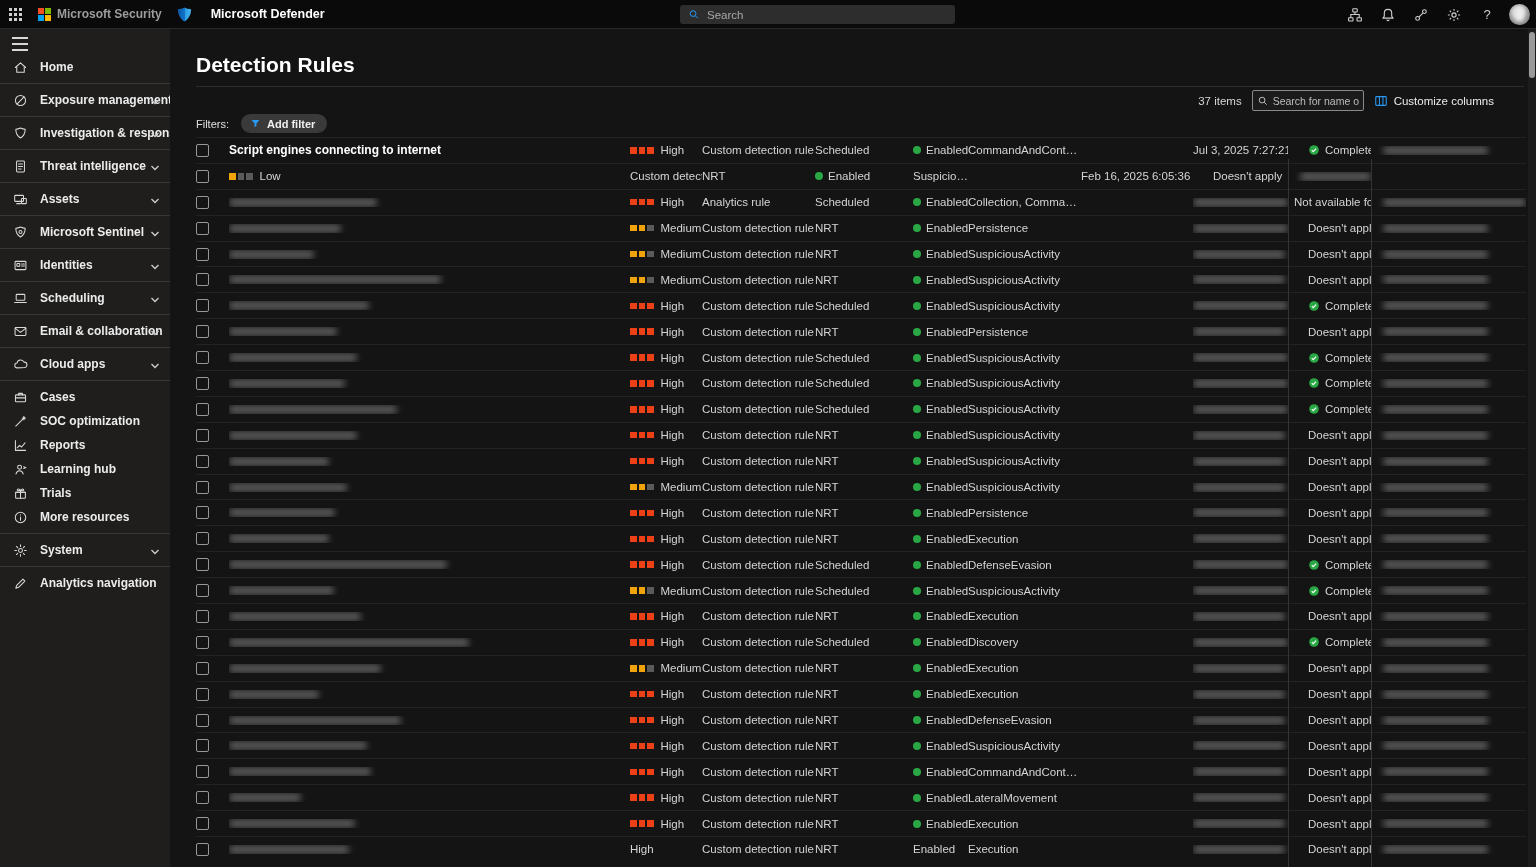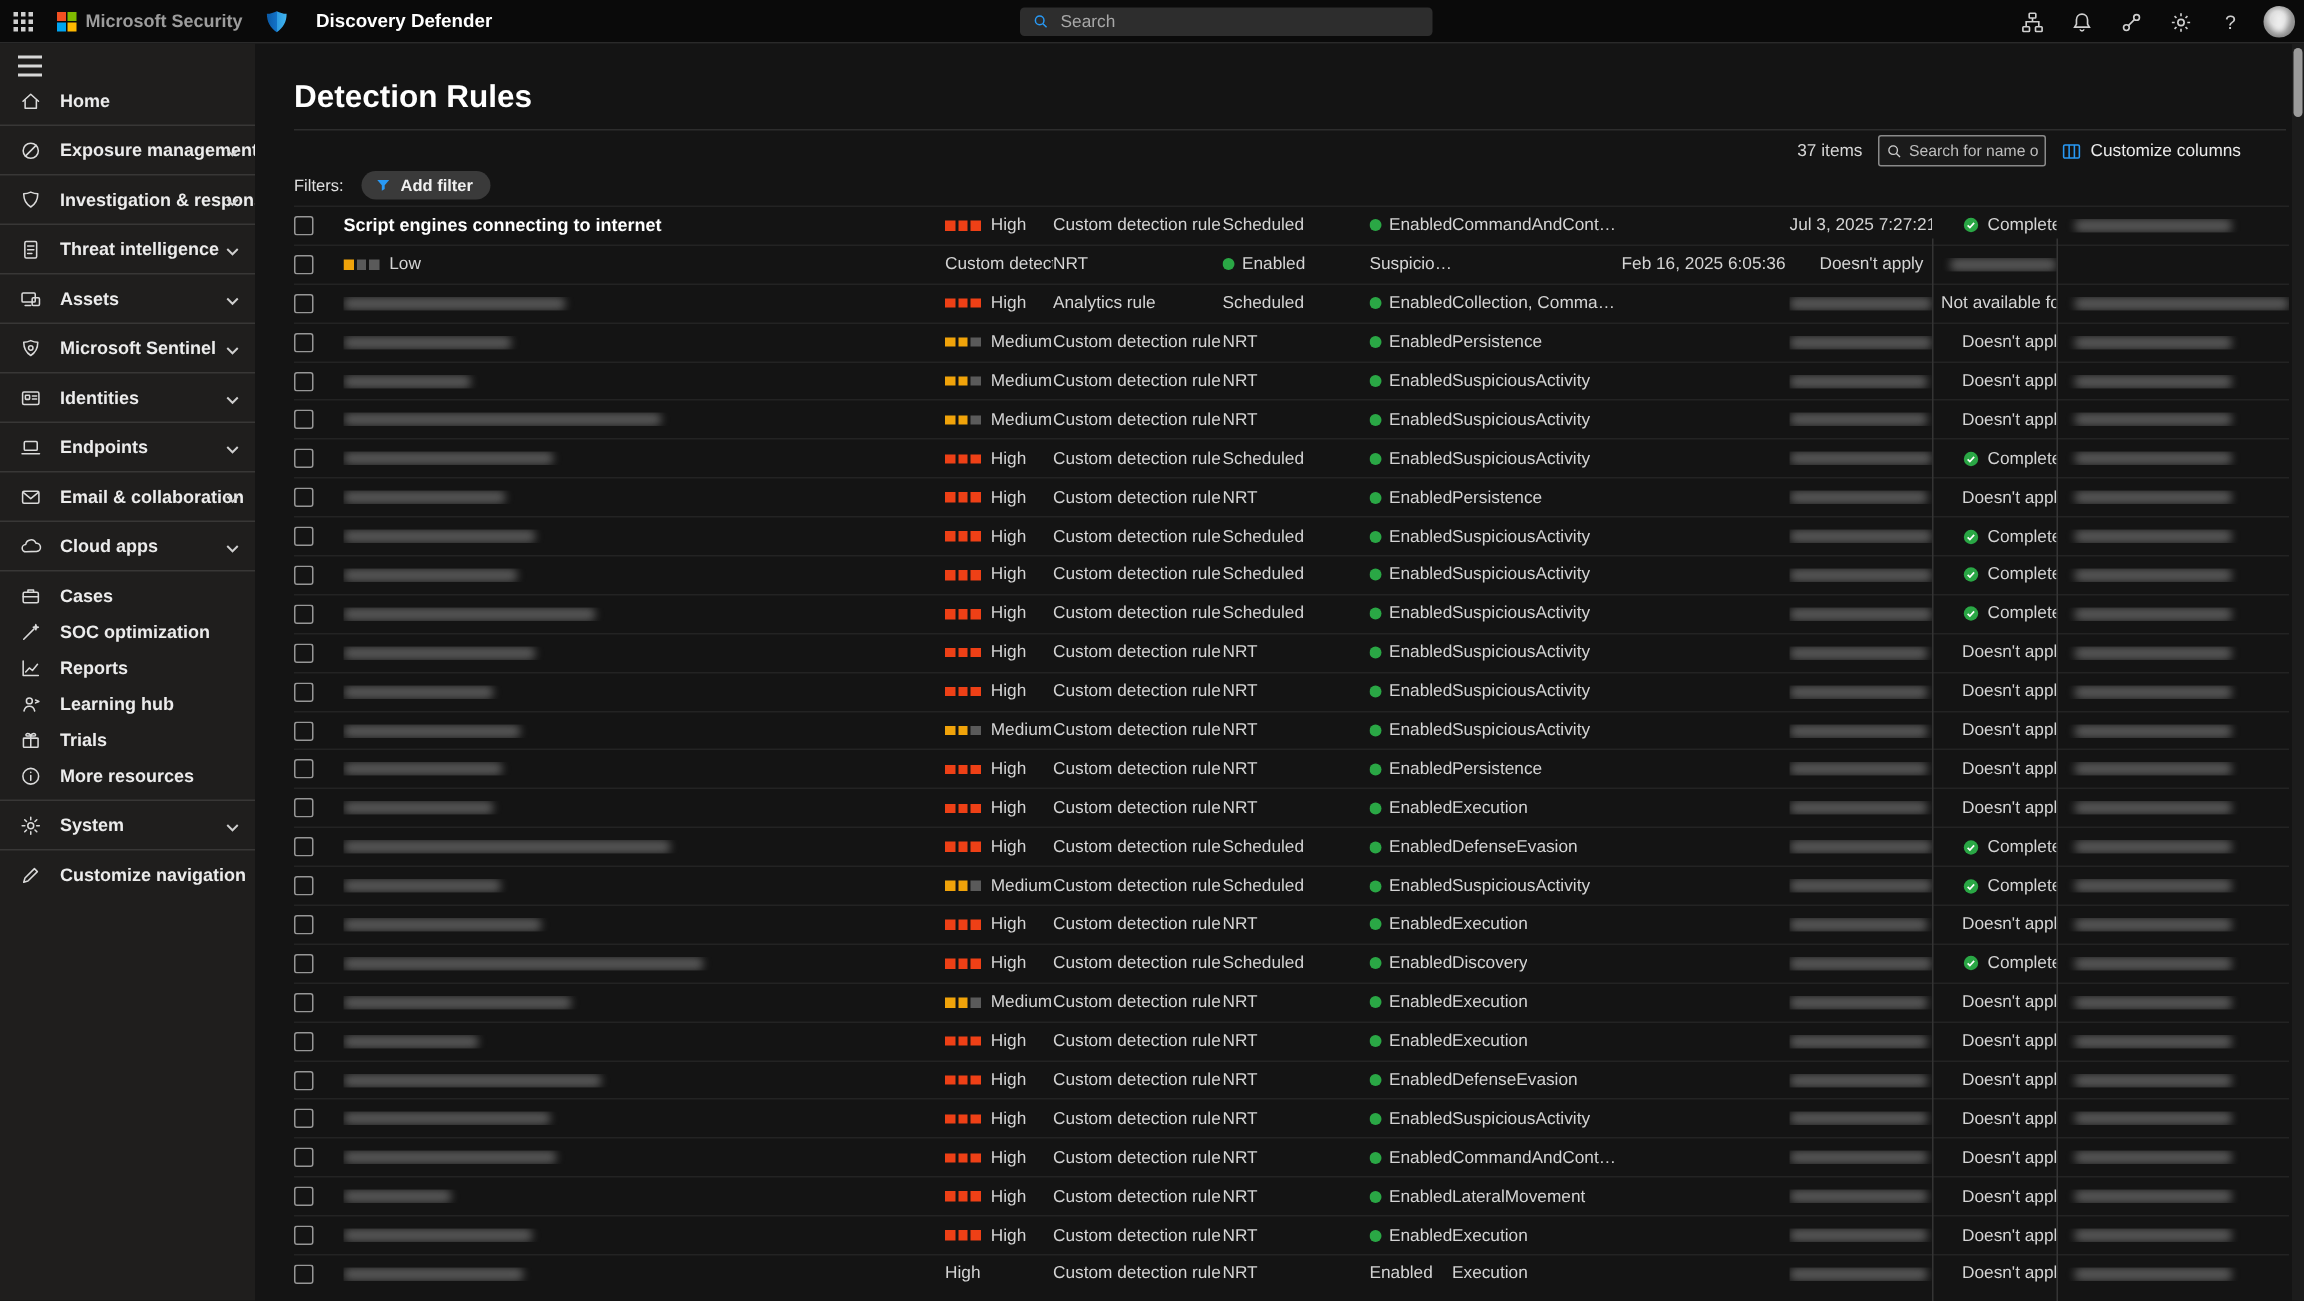--- a/index.html
+++ b/index.html
@@ -125,21 +125,21 @@
           <linearGradient id="shg" x1="0" y1="0" x2="1" y2="0">
       <stop offset="0" stop-color="#0b5aa6"></stop>
             <stop offset=".5" stop-color="#1272c8"></stop>
       <stop offset=".5" stop-color="#2b9ae0"></stop>
             <stop offset="1" stop-color="#42b4ef"></stop>
           </linearGradient>
         </defs>
       <path fill="url(#shg)" d="M8 1.4c1.9 1 3.9 1.6 6.2 1.6 0 5.1-2.1 8.8-6.2 11.6C3.9 11.8 1.8 8.1 1.8 3c2.3 0 4.3-.6 6.2-1.6z"></path>
       </svg>
   </span>
-  <span class="app-title">Discovery Defender</span>
+  <span class="app-title">Microsoft Defender</span>
 
   <div class="top-search">
     <svg viewBox="0 0 16 16" width="13" height="13">
         <circle cx="6.8" cy="6.8" r="3.8" stroke="#2899f5" fill="none" stroke-width="1.3"></circle>
         <path d="M9.7 9.7l3.2 3.2" stroke="#2899f5" stroke-width="1.3"></path>
       </svg>
     <input placeholder="Search" style="">
   </div>
 
   <div class="topbar-right">
@@ -275,21 +275,21 @@
           </svg></span>
       </div>
       <div class="sb-divider"></div>
       <div class="sb-item">
         <span class="sb-ic">
           <svg viewBox="0 0 16 16">
             <rect x="3.4" y="3.6" width="9.2" height="6.2" rx=".8"></rect>
             <path d="M1.8 12.2h12.4"></path>
           </svg>
         </span>
-        <span class="sb-label">Endpoints</span>
+        <span class="sb-label">Scheduling</span>
         <span class="chev"><svg viewBox="0 0 10 10">
             <path d="M1.5 3 5 6.5 8.5 3"></path>
           </svg></span>
       </div>
       <div class="sb-divider"></div>
       <div class="sb-item">
         <span class="sb-ic">
           <svg viewBox="0 0 16 16">
             <rect x="2.2" y="3.8" width="11.6" height="8.4" rx="1"></rect>
             <path d="M2.6 4.6 8 9l5.4-4.4"></path>
@@ -379,21 +379,21 @@
             <path d="M1.5 3 5 6.5 8.5 3"></path>
           </svg></span>
       </div>
       <div class="sb-divider"></div>
       <div class="sb-item">
         <span class="sb-ic">
           <svg viewBox="0 0 16 16">
             <path d="M3 13l.9-3L10.6 3.3l2.1 2.1L6 12.1 3 13z"></path>
           </svg>
         </span>
-        <span class="sb-label">Customize navigation</span>
+        <span class="sb-label">Analytics navigation</span>
       </div>
     </div>
 </div>
 
 <div class="main">
   <div class="page-title">Detection Rules</div>
   <div class="title-hr"></div>
 
   <div class="toolbar">
     <span class="items-count">37 items</span>

